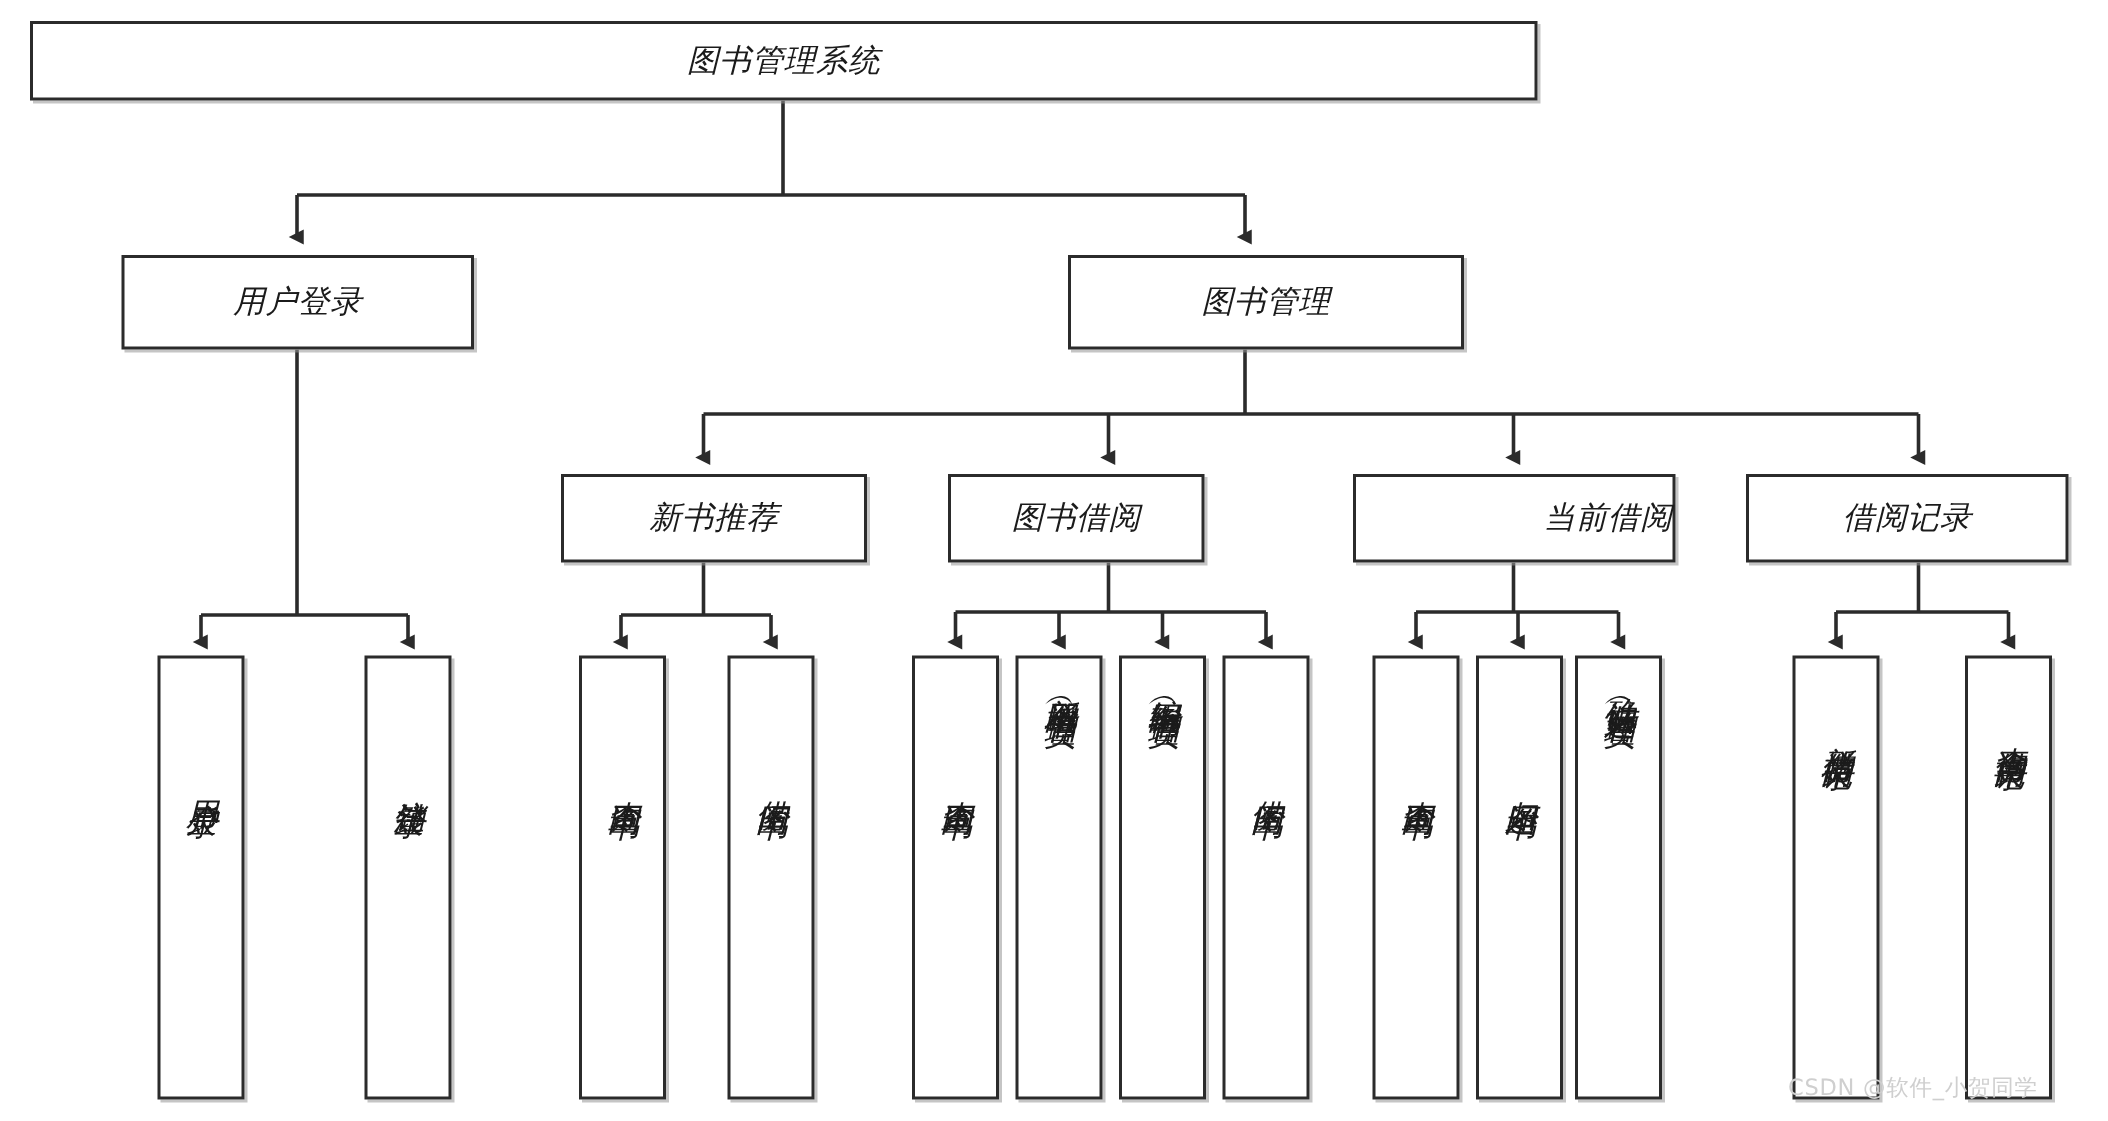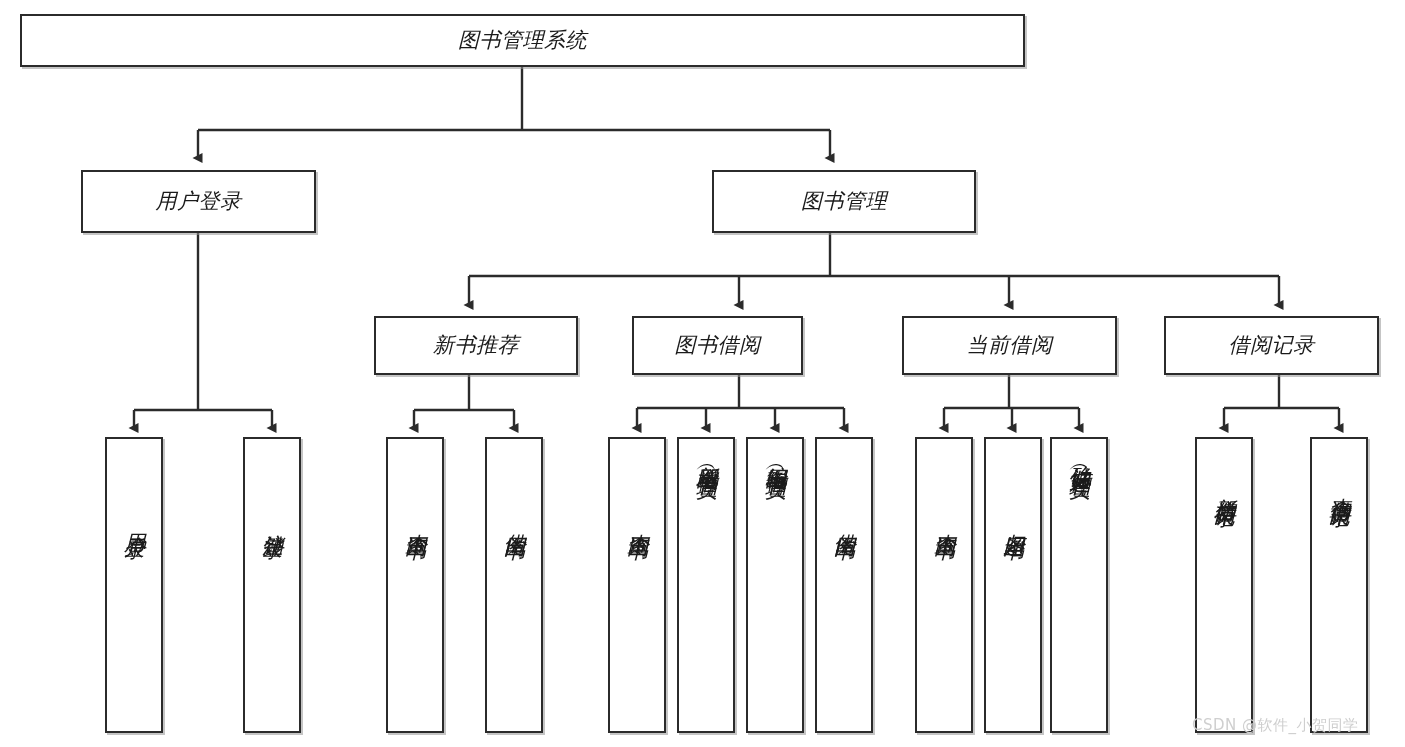--- a/index.html
+++ b/index.html
@@ -130,21 +130,21 @@
   <div class="node" style="left:712px; top:170px; width:264px; height:63px;">
     <span class="label">图书管理</span>
   </div>
 
   <div class="node" style="left:362px; top:316px; width:204px; height:59px;margin-left:12px;">
     <span class="label">新书推荐</span>
   </div>
   <div class="node" style="left:632px; top:316px; width:171px; height:59px;">
     <span class="label">图书借阅</span>
   </div>
-  <div class="node" style="left:902px; top:316px; width:215px; height:59px;">
+  <div class="node" style="left:902px; top:316px; width:215px; height:59px;justify-content:flex-end;">
     <span class="label">当前借阅</span>
   </div>
   <div class="node" style="left:1164px; top:316px; width:215px; height:59px;">
     <span class="label">借阅记录</span>
   </div>
 
   <div class="node vert" style="left:105px; top:437px; width:58px; height:296px; padding-top:78px;">
     <span class="label">用户登录</span>
   </div>
   <div class="node vert" style="left:243px; top:437px; width:58px; height:296px; padding-top:78px;">

